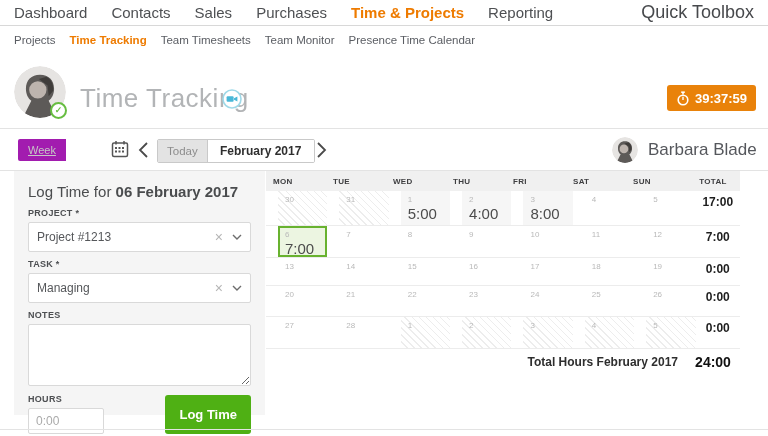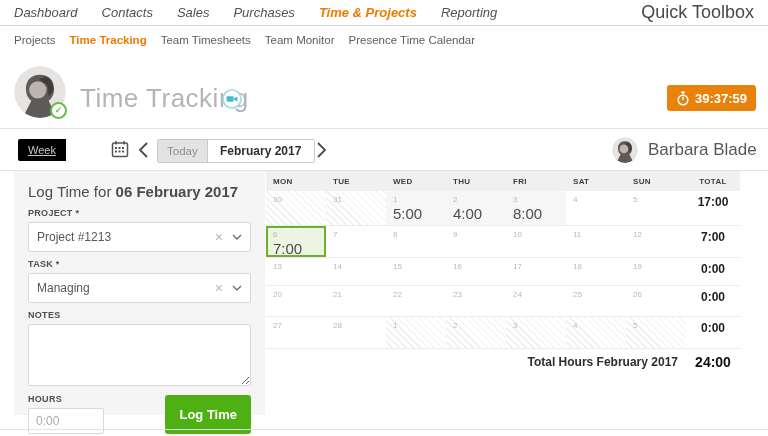--- a/index.html
+++ b/index.html
@@ -4,21 +4,21 @@
 <style>
   html,body{margin:0;padding:0;background:#fff;}
   #app{position:relative;width:768px;height:436px;overflow:hidden;background:#fff;
        font-family:"Liberation Sans",sans-serif;-webkit-font-smoothing:antialiased;}
   .hr{position:absolute;left:0;right:0;height:1px;background:#e3e3e3;}
 
   
   .nav1{position:absolute;top:0;left:0;right:0;height:25px;border-bottom:1px solid #d8d8d8;
         display:flex;align-items:center;padding:0 14px;}
   .nav1-items{display:flex;gap:24px;align-items:center;}
-  .nav1-item{font-size:13px;color:#4e5053;cursor:pointer;font-style:italic;}
+  .nav1-item{font-size:15px;color:#4e5053;cursor:pointer;}
   .nav1-item.active{color:#ee7b00;font-weight:bold;}
   .nav1-right{margin-left:auto;font-size:18px;color:#47494c;cursor:pointer;}
 
   
   .nav2{position:absolute;top:27px;left:0;right:0;height:26px;display:flex;align-items:center;
         padding:0 14px;gap:14px;}
   .nav2-item{font-size:11.5px;color:#5a5d63;cursor:pointer;}
   .nav2-item.active{color:#ee7b00;font-weight:bold;}
 
   
@@ -28,21 +28,21 @@
         text-align:center;font-weight:bold;}
   .page-title{position:absolute;left:80px;top:83px;font-size:26px;font-weight:300;
         color:#b2b4b6;letter-spacing:.5px;}
   .camera{position:absolute;left:222px;top:89px;width:20px;height:20px;}
   .timer{position:absolute;right:12px;top:85px;height:26px;background:#e9820a;border-radius:3px;
         display:flex;align-items:center;gap:5px;padding:0 9px;color:#fff;font-size:13px;font-weight:bold;cursor:pointer;}
 
   
   .wm{position:absolute;left:18px;top:139px;display:flex;height:22px;border-radius:2px;overflow:hidden;}
   .wm-btn{font-size:11px;display:flex;align-items:center;padding:0 10px;cursor:pointer;}
-  .wm-week{background:#000000;color:#c6c6c6;text-decoration:underline;}
+  .wm-week{background:#a21caf;color:#c6c6c6;text-decoration:underline;}
   .wm-month{background:#f97316;color:#4b4b4b;font-weight:bold;margin-top:48px;}
   .cal-ico{position:absolute;left:111px;top:140px;width:18px;height:18px;cursor:pointer;}
   .chev{position:absolute;top:141px;width:12px;height:18px;cursor:pointer;}
   .chev-prev{left:138px;}
   .chev-next{left:316px;}
   .today-group{position:absolute;left:157px;top:139px;height:24px;display:flex;border:1px solid #c9c9c9;
         border-radius:2px;overflow:hidden;box-sizing:border-box;}
   .today-btn{background:#e3e3e3;color:#8d8d8d;font-size:11.5px;display:flex;align-items:center;
         padding:0 9px;cursor:pointer;border-right:1px solid #c9c9c9;}
   .period{background:#fff;width:106px;display:flex;align-items:center;justify-content:center;
@@ -70,21 +70,21 @@
   .log-btn{background:#4fb014;border:none;color:#fff;font-weight:bold;font-size:13px;
         padding:0 14px;height:39px;border-radius:3px;cursor:pointer;font-family:"Liberation Sans",sans-serif;}
 
   
   .calendar{position:absolute;left:266px;top:171px;width:474px;}
   .cal-header{display:flex;height:20px;background:#f0f0f0;align-items:center;}
   .cal-h{width:60px;font-size:8px;font-weight:bold;color:#3e3e40;padding-left:7px;
         box-sizing:border-box;letter-spacing:.3px;}
   .cal-h.total{width:54px;text-align:center;padding-left:0;}
   .cal-row{display:flex;border-bottom:1px solid #ececec;}
-  .cal-cell{width:60px;box-sizing:border-box;cursor:pointer;}
+  .cal-cell{width:60px;box-sizing:border-box;cursor:pointer;margin-left:12px;}
   .cal-cell.shaded{background:#f6f6f6;}
   .cal-cell.other{background:repeating-linear-gradient(45deg,#fff 0 4px,#ededed 4px 5px);}
   .cal-cell.selected{background:#ecf5e1;box-shadow:inset 0 0 0 2px #68b22f;}
   .day-num{font-size:8px;color:#b9b9b9;padding:4px 0 0 7px;}
   .day-time{font-size:15px;color:#4c4c4c;padding:1px 0 0 7px;}
   .cal-total{width:54px;text-align:center;font-size:12px;font-weight:bold;color:#1e1e1e;
         padding-top:4px;box-sizing:border-box;}
   .cal-footer{display:flex;align-items:center;height:26px;}
   .cal-footer-label{width:420px;text-align:right;font-size:12px;font-weight:bold;color:#2e2e2e;
         padding-right:8px;box-sizing:border-box;}

